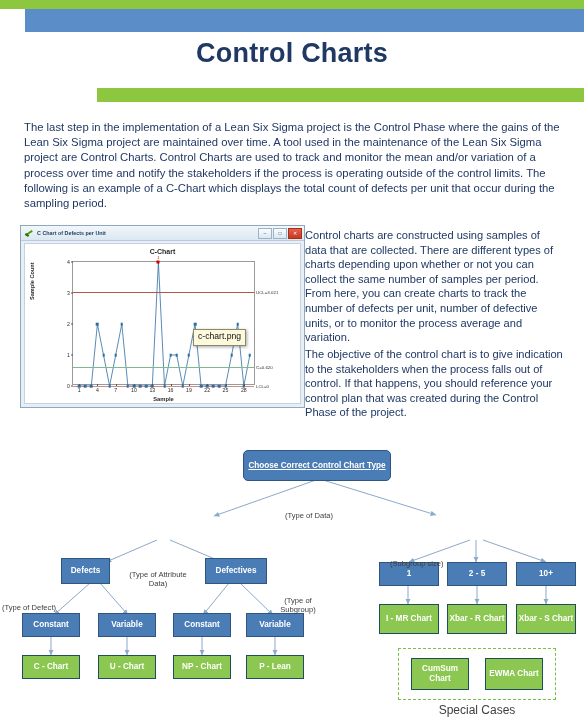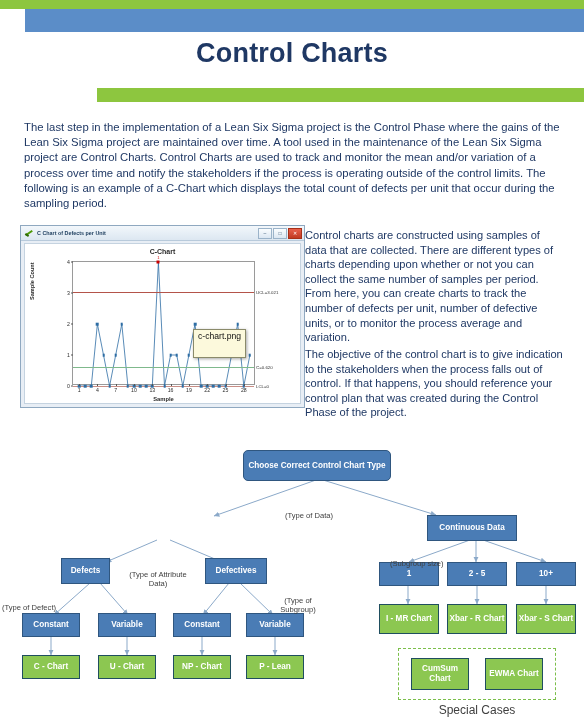--- a/index.html
+++ b/index.html
@@ -66,36 +66,36 @@
   .limline.lcl { background:#c98e86; }
   .limlabel { position:absolute; left:calc(100% + 2px); font-size:4.4px; color:#333;
               transform:translateY(-50%); white-space:nowrap; }
 
   .dot { position:absolute; width:2.6px; height:2.6px; background:#2e6da4; border-radius:0;
          transform:translate(-50%,-50%); }
   .dot.ooc { background:#cc0000; width:3px; height:3px; }
   .ooc-lab { position:absolute; font-size:4px; color:#cc0000; transform:translate(-50%,-100%); }
 
   .tooltip { position:absolute; left:193px; top:329px; background:#fcf9dc;
-             border:1px solid #8a8a6a; padding:1px 4px 16px; font-size:8.6px; color:#111;
+             border:1px solid #8a8a6a; padding:1px 4px 4px; font-size:8.6px; color:#111;
              box-shadow:1px 1px 3px rgba(0,0,0,.35); white-space:nowrap; }
 
   
   .side { position:absolute; left:305px; width:258px; font-size:11.1px; line-height:14.6px;
           color:#1f3864; }
   .side.p1 { top:228px; }
   .side.p2 { top:347px; }
 
   
   #flow { position:absolute; left:0; top:440px; width:584px; height:285px; }
   #flow svg { position:absolute; left:0; top:0; }
   .node { position:absolute; display:flex; align-items:center; justify-content:center;
           text-align:center; font-size:8.2px; font-weight:bold; color:#ffffff;
           background:#4a7cb5; border:1px solid #2f567f; line-height:10px; }
-  .node.round { border-radius:5px; }
+  .node.round { border-radius:5px;text-decoration:underline; }
   .node.green { background:#8cc751; border:1.5px solid #1f4e5f; color:#ffffff; }
   .edgelabel { position:absolute; font-size:7.6px; color:#404040; line-height:9.4px;
                text-align:center; white-space:nowrap; }
   .edgelabel.wrap { white-space:normal; }
   .dashbox { position:absolute; border:1.6px dashed #7bbf4a; }
   .speccase { position:absolute; font-size:12px; color:#404040; text-align:center; width:100%; }
 </style>
 </head>
 <body>
 
@@ -225,21 +225,20 @@
         <path d="M476,100 L476,122"></path>
         <path d="M483,100 L546,122"></path>
         <path d="M408,146 L408,164"></path>
         <path d="M477,146 L477,164"></path>
         <path d="M546,146 L546,164"></path>
       </g>
     </svg>
 
     <div class="node round" style="left:243px; top:10px; width:148px; height:31px;">Choose Correct Control Chart Type</div>
 
-    <div class="node" style="left:427px; top:75px; width:90px; height:26px;">Continuous Data</div>
 
     <div class="node" style="left:61px; top:118px; width:49px; height:26px;">Defects</div>
     <div class="node" style="left:205px; top:118px; width:62px; height:26px;">Defectives</div>
 
     <div class="node" style="left:22px; top:173px; width:58px; height:24px;">Constant</div>
     <div class="node" style="left:98px; top:173px; width:58px; height:24px;">Variable</div>
     <div class="node" style="left:173px; top:173px; width:58px; height:24px;">Constant</div>
     <div class="node" style="left:246px; top:173px; width:58px; height:24px;">Variable</div>
 
     <div class="node green" style="left:22px; top:215px; width:58px; height:24px;">C - Chart</div>

